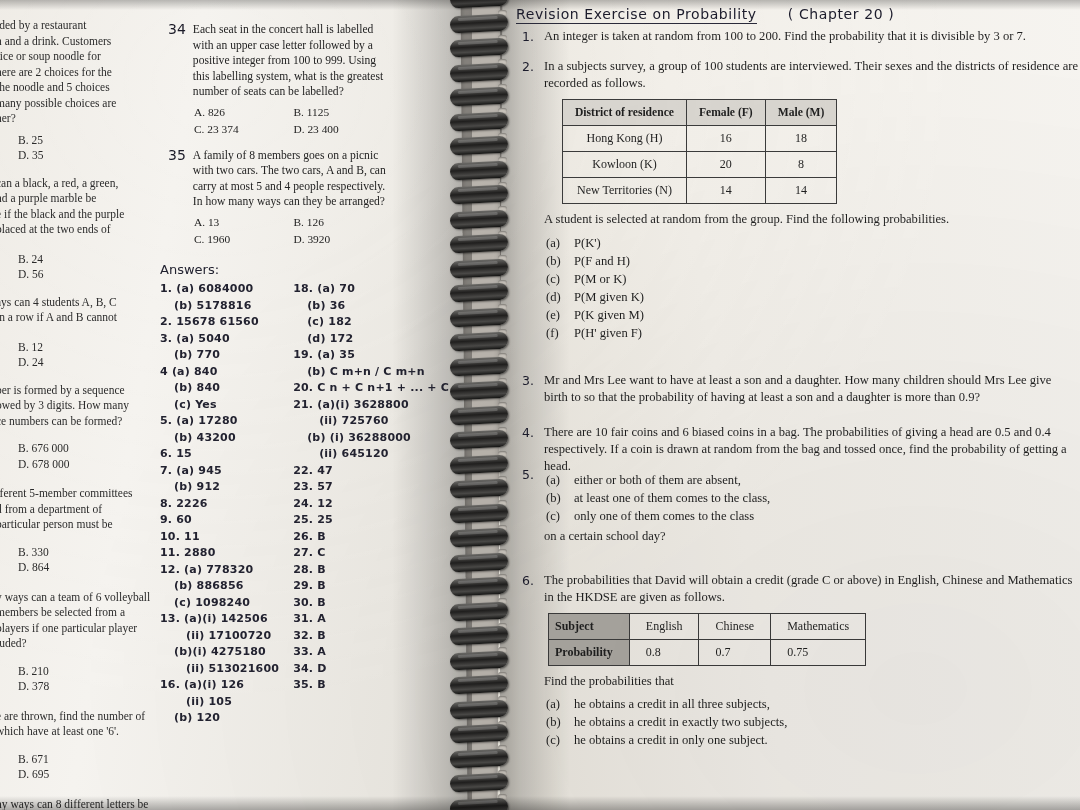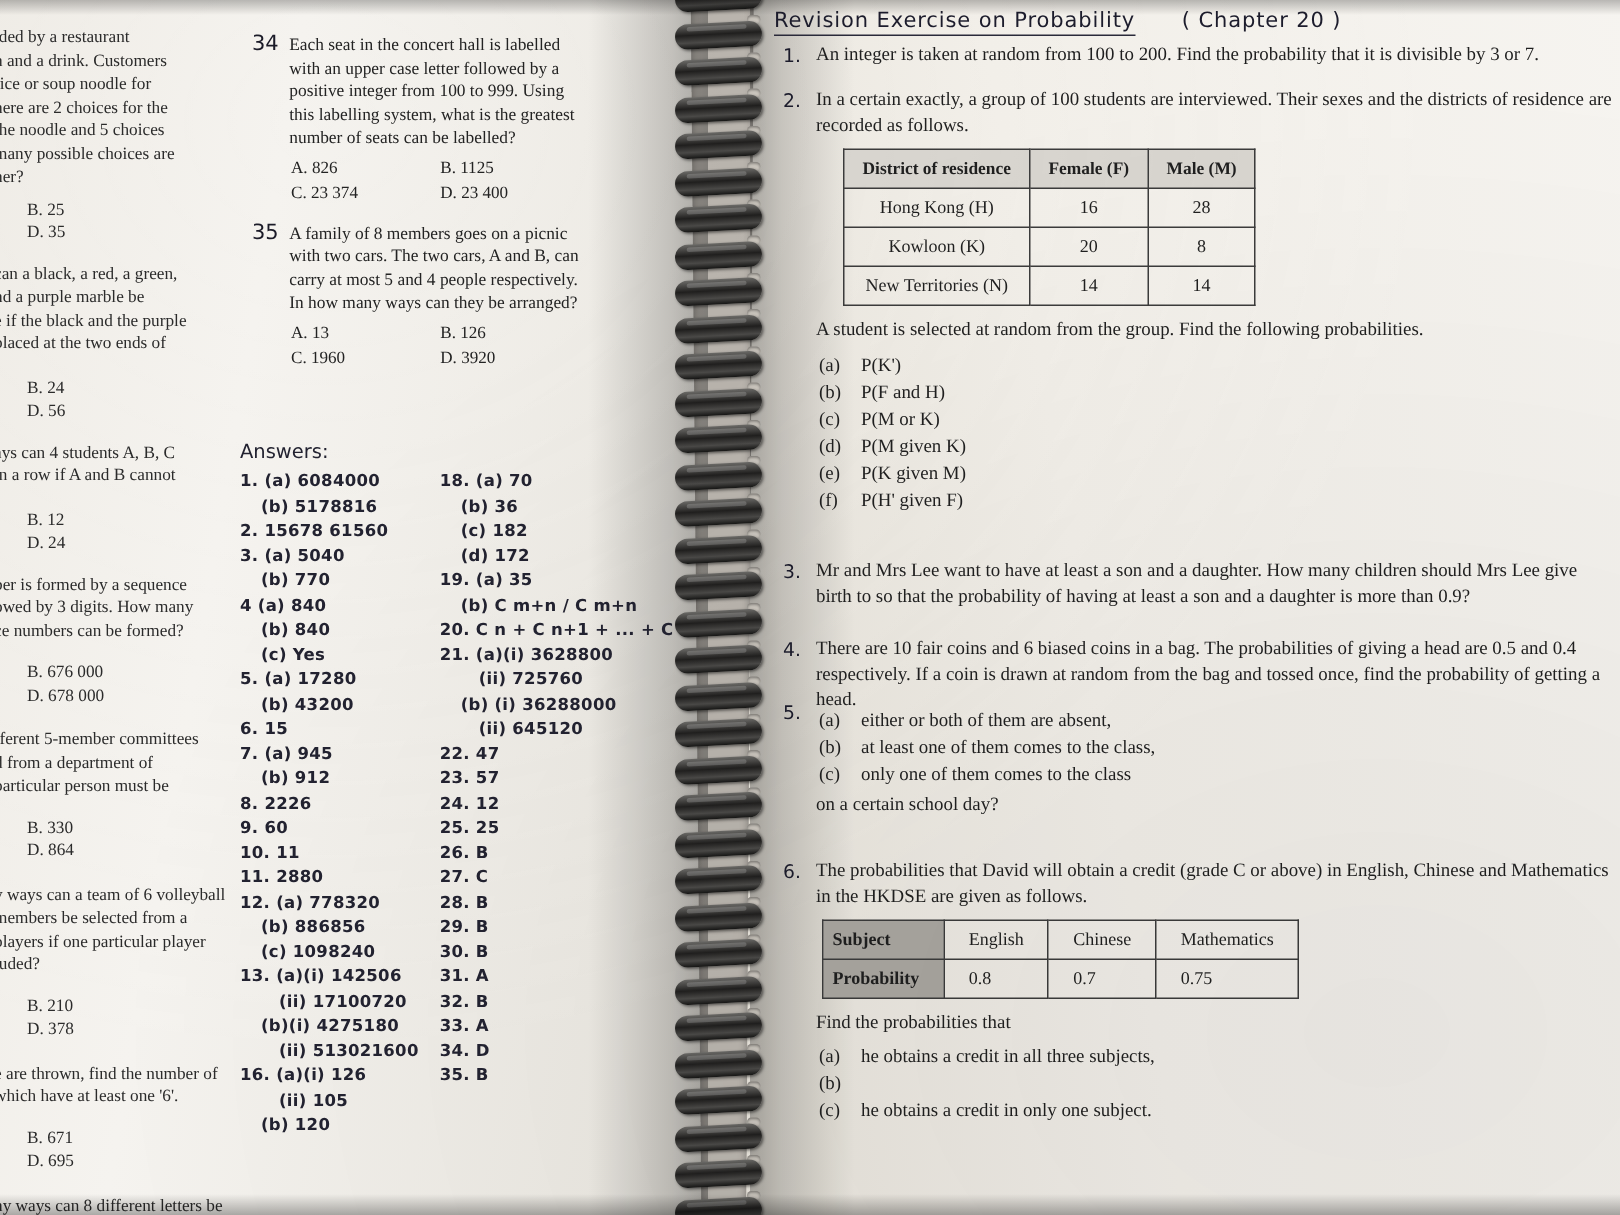--- a/index.html
+++ b/index.html
@@ -70,21 +70,21 @@
     font-family:"DejaVu Sans", sans-serif;
     color:#1b1b28;
   }
   .qstem{display:flex;gap:7px;margin-bottom:4px;}
   .qstem .body{flex:1;}
   .opts{display:flex;flex-wrap:wrap;margin-left:26px;margin-bottom:10px;}
   .opts .o{width:50%;font-size:11.4px;line-height:17px;}
   
   #answers{
     position:absolute;left:160px;top:262px;width:245px;
-    color:#222230;font-family:"DejaVu Sans",sans-serif;margin-top:32px;
+    color:#222230;font-family:"DejaVu Sans",sans-serif;
   }
   #answers .ttl{font-size:13px;margin-bottom:4px;}
   .anscols{display:flex;gap:14px;}
   .anscol{font-size:11px;line-height:16.5px;letter-spacing:.2px;}
   .anscol .ln{white-space:nowrap;font-weight:bold;}
   .ind1{padding-left:14px;}
   .ind2{padding-left:26px;}
   
   #rhead{
     position:absolute;left:516px;top:6px;width:560px;
@@ -352,34 +352,34 @@
 </div>
 
 <div class="ritem" style="left:518px;top:28px;width:556px;">
   <div class="num">1.</div>
   <div class="body">An integer is taken at random from 100 to 200. Find the probability that it is divisible by 3 or 7.</div>
 </div>
 
 <div class="ritem" style="left:518px;top:58px;width:560px;">
   <div class="num">2.</div>
   <div class="body">
-    <div>In a certain exactly, a group of 100 students are interviewed. Their sexes and the districts of residence are recorded as follows.</div>
+    <div>In a subjects survey, a group of 100 students are interviewed. Their sexes and the districts of residence are recorded as follows.</div>
     <table class="gt">
       <thead>
         <tr>
           <th>District of residence</th>
           <th>Female (F)</th>
           <th>Male (M)</th>
         </tr>
       </thead>
       <tbody>
         <tr>
           <td class="rowhdr">Hong Kong (H)</td>
           <td>16</td>
-          <td>28</td>
+          <td>18</td>
         </tr>
         <tr>
           <td class="rowhdr">Kowloon (K)</td>
           <td>20</td>
           <td>8</td>
         </tr>
         <tr>
           <td class="rowhdr">New Territories (N)</td>
           <td>14</td>
           <td>14</td>
@@ -468,20 +468,21 @@
       </tbody>
     </table>
     <div class="note">Find the probabilities that</div>
     <div class="sub" style="margin-top:5px;">
       <div class="row">
           <span class="lbl">(a)</span>
           <span>he obtains a credit in all three subjects,</span>
         </div>
       <div class="row">
           <span class="lbl">(b)</span>
+          <span>he obtains a credit in exactly two subjects,</span>
         </div>
       <div class="row">
           <span class="lbl">(c)</span>
           <span>he obtains a credit in only one subject.</span>
         </div>
     </div>
   </div>
 </div>
 
 <div id="grain"></div>

